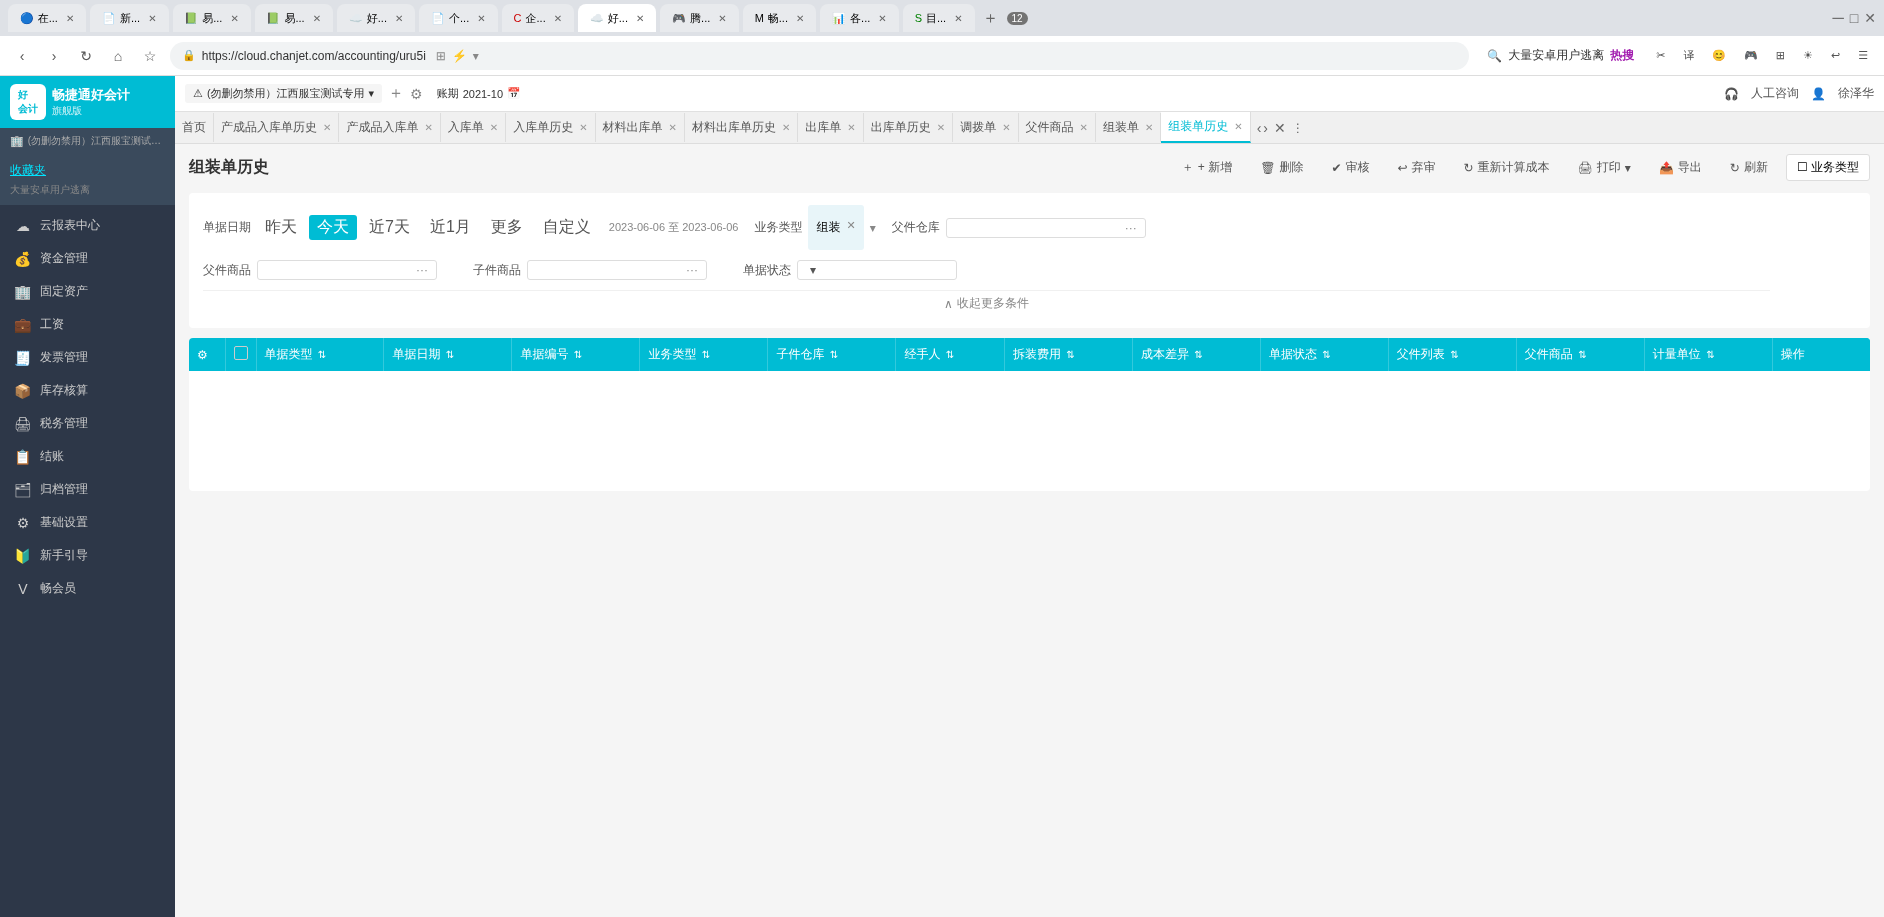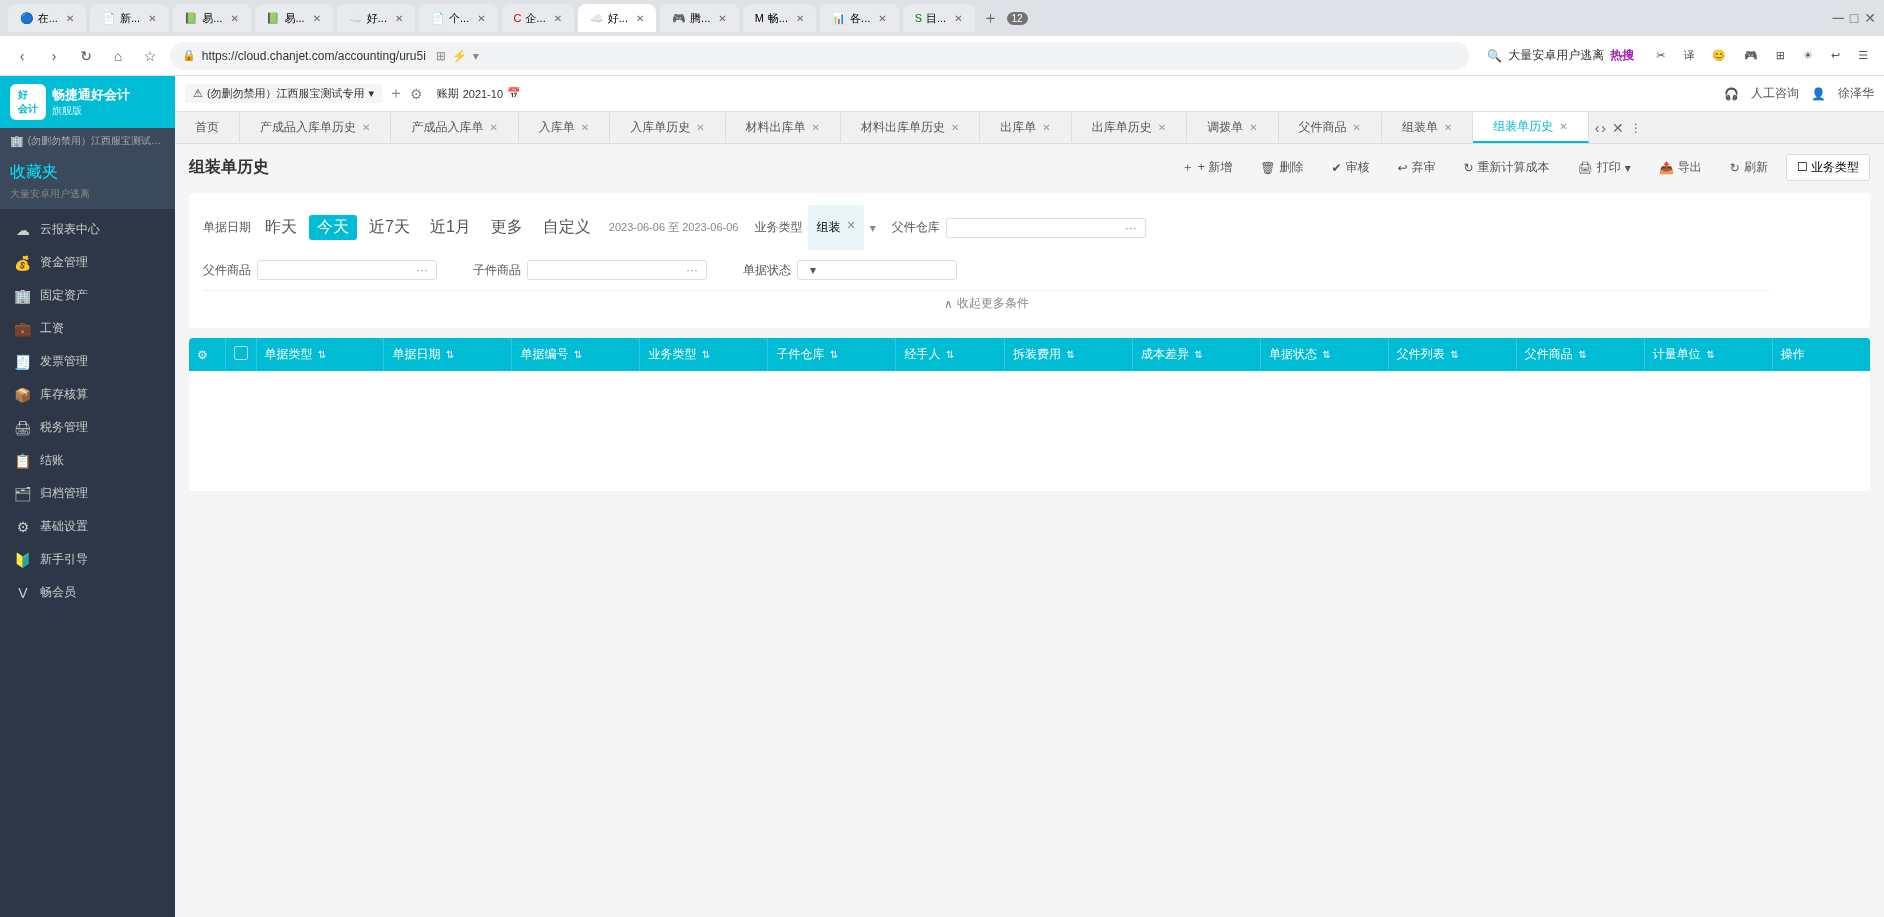--- a/index.html
+++ b/index.html
@@ -27,39 +27,39 @@
     .app-container { display: flex; height: calc(917px - 76px); }
 
     
     .sidebar { width: 175px; background: #2d3748; display: flex; flex-direction: column; flex-shrink: 0; }
     .sidebar-header { background: #00bcd4; padding: 8px 10px; display: flex; align-items: center; gap: 6px; }
     .sidebar-logo { width: 36px; height: 36px; background: #fff; border-radius: 6px; display: flex; align-items: center; justify-content: center; font-size: 10px; font-weight: bold; color: #00bcd4; }
     .sidebar-title { color: #fff; font-size: 13px; font-weight: bold; }
     .sidebar-subtitle { color: rgba(255,255,255,0.8); font-size: 10px; }
     .sidebar-company { background: #3a4a5c; padding: 6px 10px; display: flex; align-items: center; gap: 4px; color: #aaa; font-size: 11px; }
     .favorites-section { background: #3a4a5c; padding: 8px 10px; }
-    .favorites-title { color: #00e5ff; font-size: 16px; margin-bottom: 4px; cursor: pointer; }
+    .favorites-title { color: #00e5ff; font-size: 12px; margin-bottom: 4px; cursor: pointer; text-decoration: underline; }
     .favorites-subtitle { color: #888; font-size: 10px; cursor: pointer; }
     .sidebar-nav { flex: 1; overflow-y: auto; padding: 4px 0; }
     .nav-item { display: flex; align-items: center; gap: 8px; padding: 8px 14px; color: #ccc; cursor: pointer; font-size: 12px; }
     .nav-item .icon { font-size: 14px; width: 18px; text-align: center; }
 
     
     .main-content { flex: 1; display: flex; flex-direction: column; overflow: hidden; background: #f5f5f5; }
 
     
     .top-bar { background: #fff; height: 36px; display: flex; align-items: center; padding: 0 10px; gap: 6px; border-bottom: 1px solid #e0e0e0; }
     .top-bar-company { display: flex; align-items: center; gap: 4px; padding: 2px 8px; background: #f5f5f5; border-radius: 3px; font-size: 11px; color: #333; max-width: 200px; }
     .top-bar-period { display: flex; align-items: center; gap: 4px; font-size: 11px; color: #333; margin-left: 8px; }
     .top-bar-right { margin-left: auto; display: flex; align-items: center; gap: 12px; font-size: 12px; color: #555; }
 
     
     .tab-nav { background: #f0f0f0; display: flex; align-items: center; overflow-x: auto; border-bottom: 1px solid #ddd; min-height: 32px; }
     .tab-nav::-webkit-scrollbar { height: 0; }
-    .page-tab { padding: 6px 20px; font-size: 12px; color: #555; cursor: pointer; white-space: nowrap; border-right: 1px solid #ddd; display: flex; align-items: center; gap: 4px; background: #f0f0f0; }
+    .page-tab { padding: 6px 7px; font-size: 12px; color: #555; cursor: pointer; white-space: nowrap; border-right: 1px solid #ddd; display: flex; align-items: center; gap: 4px; background: #f0f0f0; }
     .page-tab.active { background: #fff; color: #00bcd4; border-bottom: 2px solid #00bcd4; }
     .page-tab .close { color: #999; font-size: 10px; margin-left: 2px; }
     .tab-arrows { display: flex; align-items: center; gap: 2px; padding: 0 6px; }
     .tab-arrow { font-size: 14px; color: #666; cursor: pointer; }
     .tab-close-btn { font-size: 14px; color: #666; cursor: pointer; padding: 0 4px; }
 
     
     .page-content { flex: 1; overflow-y: auto; padding: 10px 14px; }
     .page-header { display: flex; align-items: center; justify-content: space-between; margin-bottom: 12px; }
     .page-title { font-size: 16px; font-weight: bold; color: #333; }

